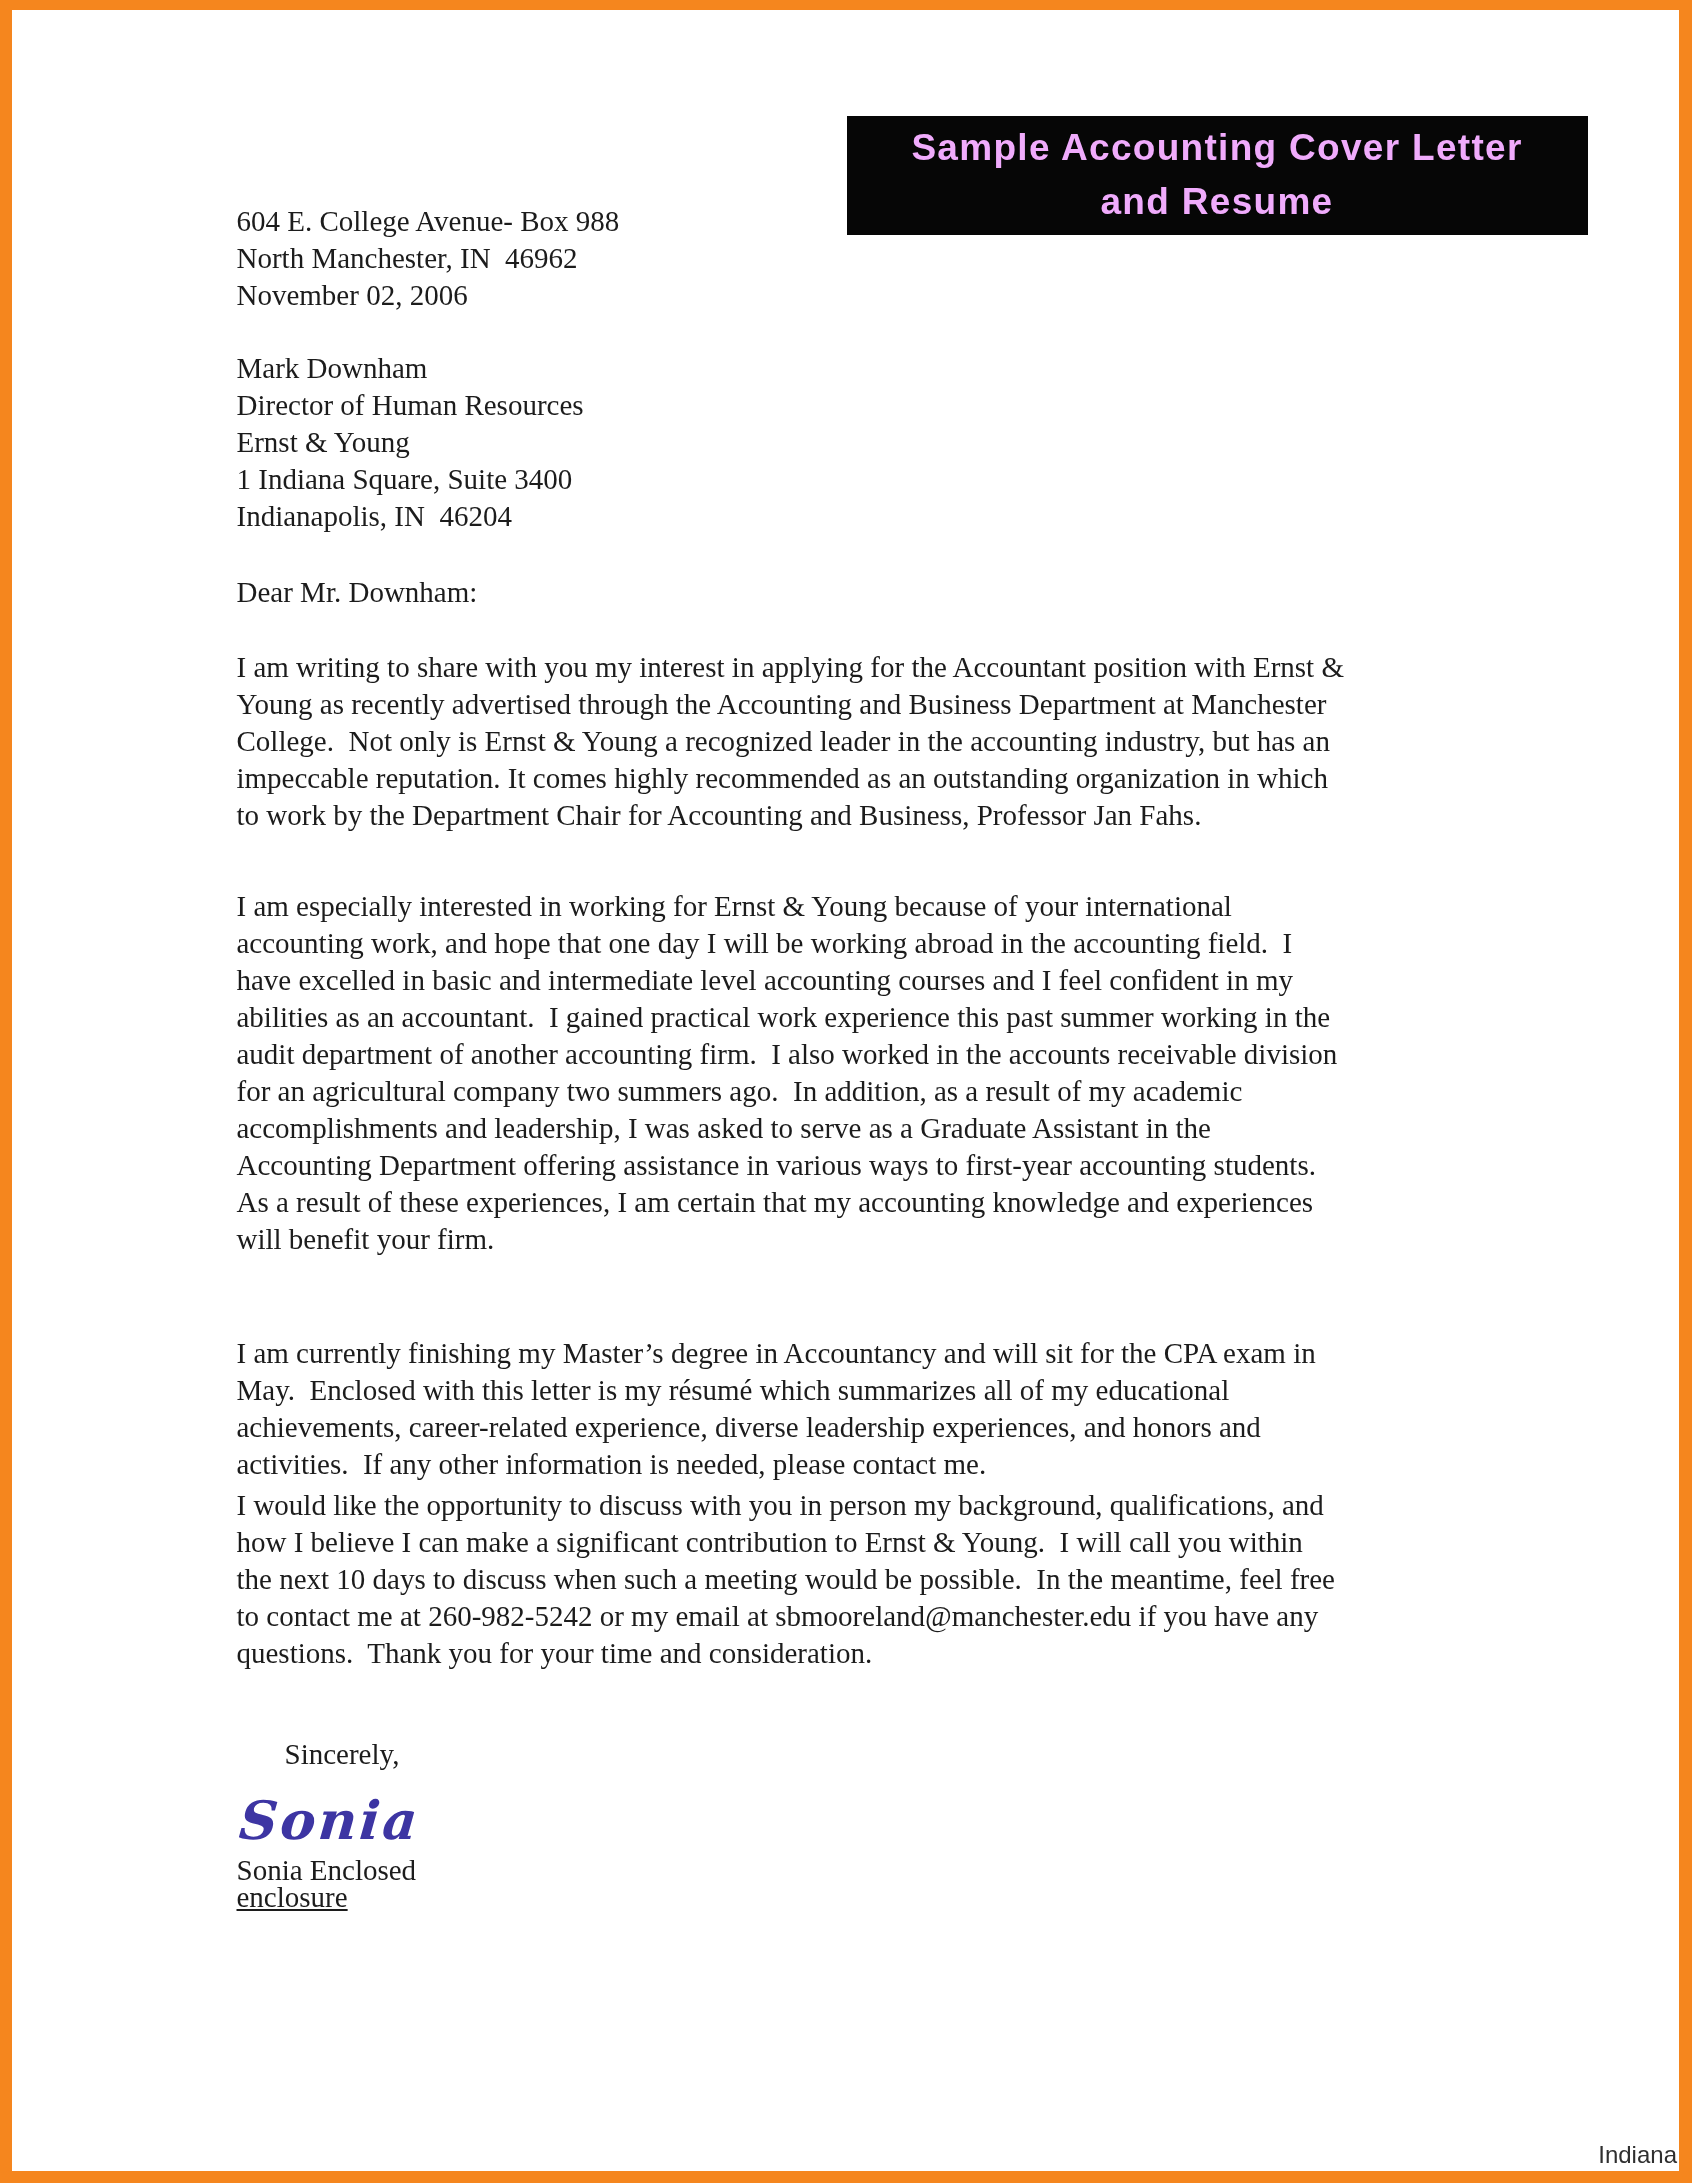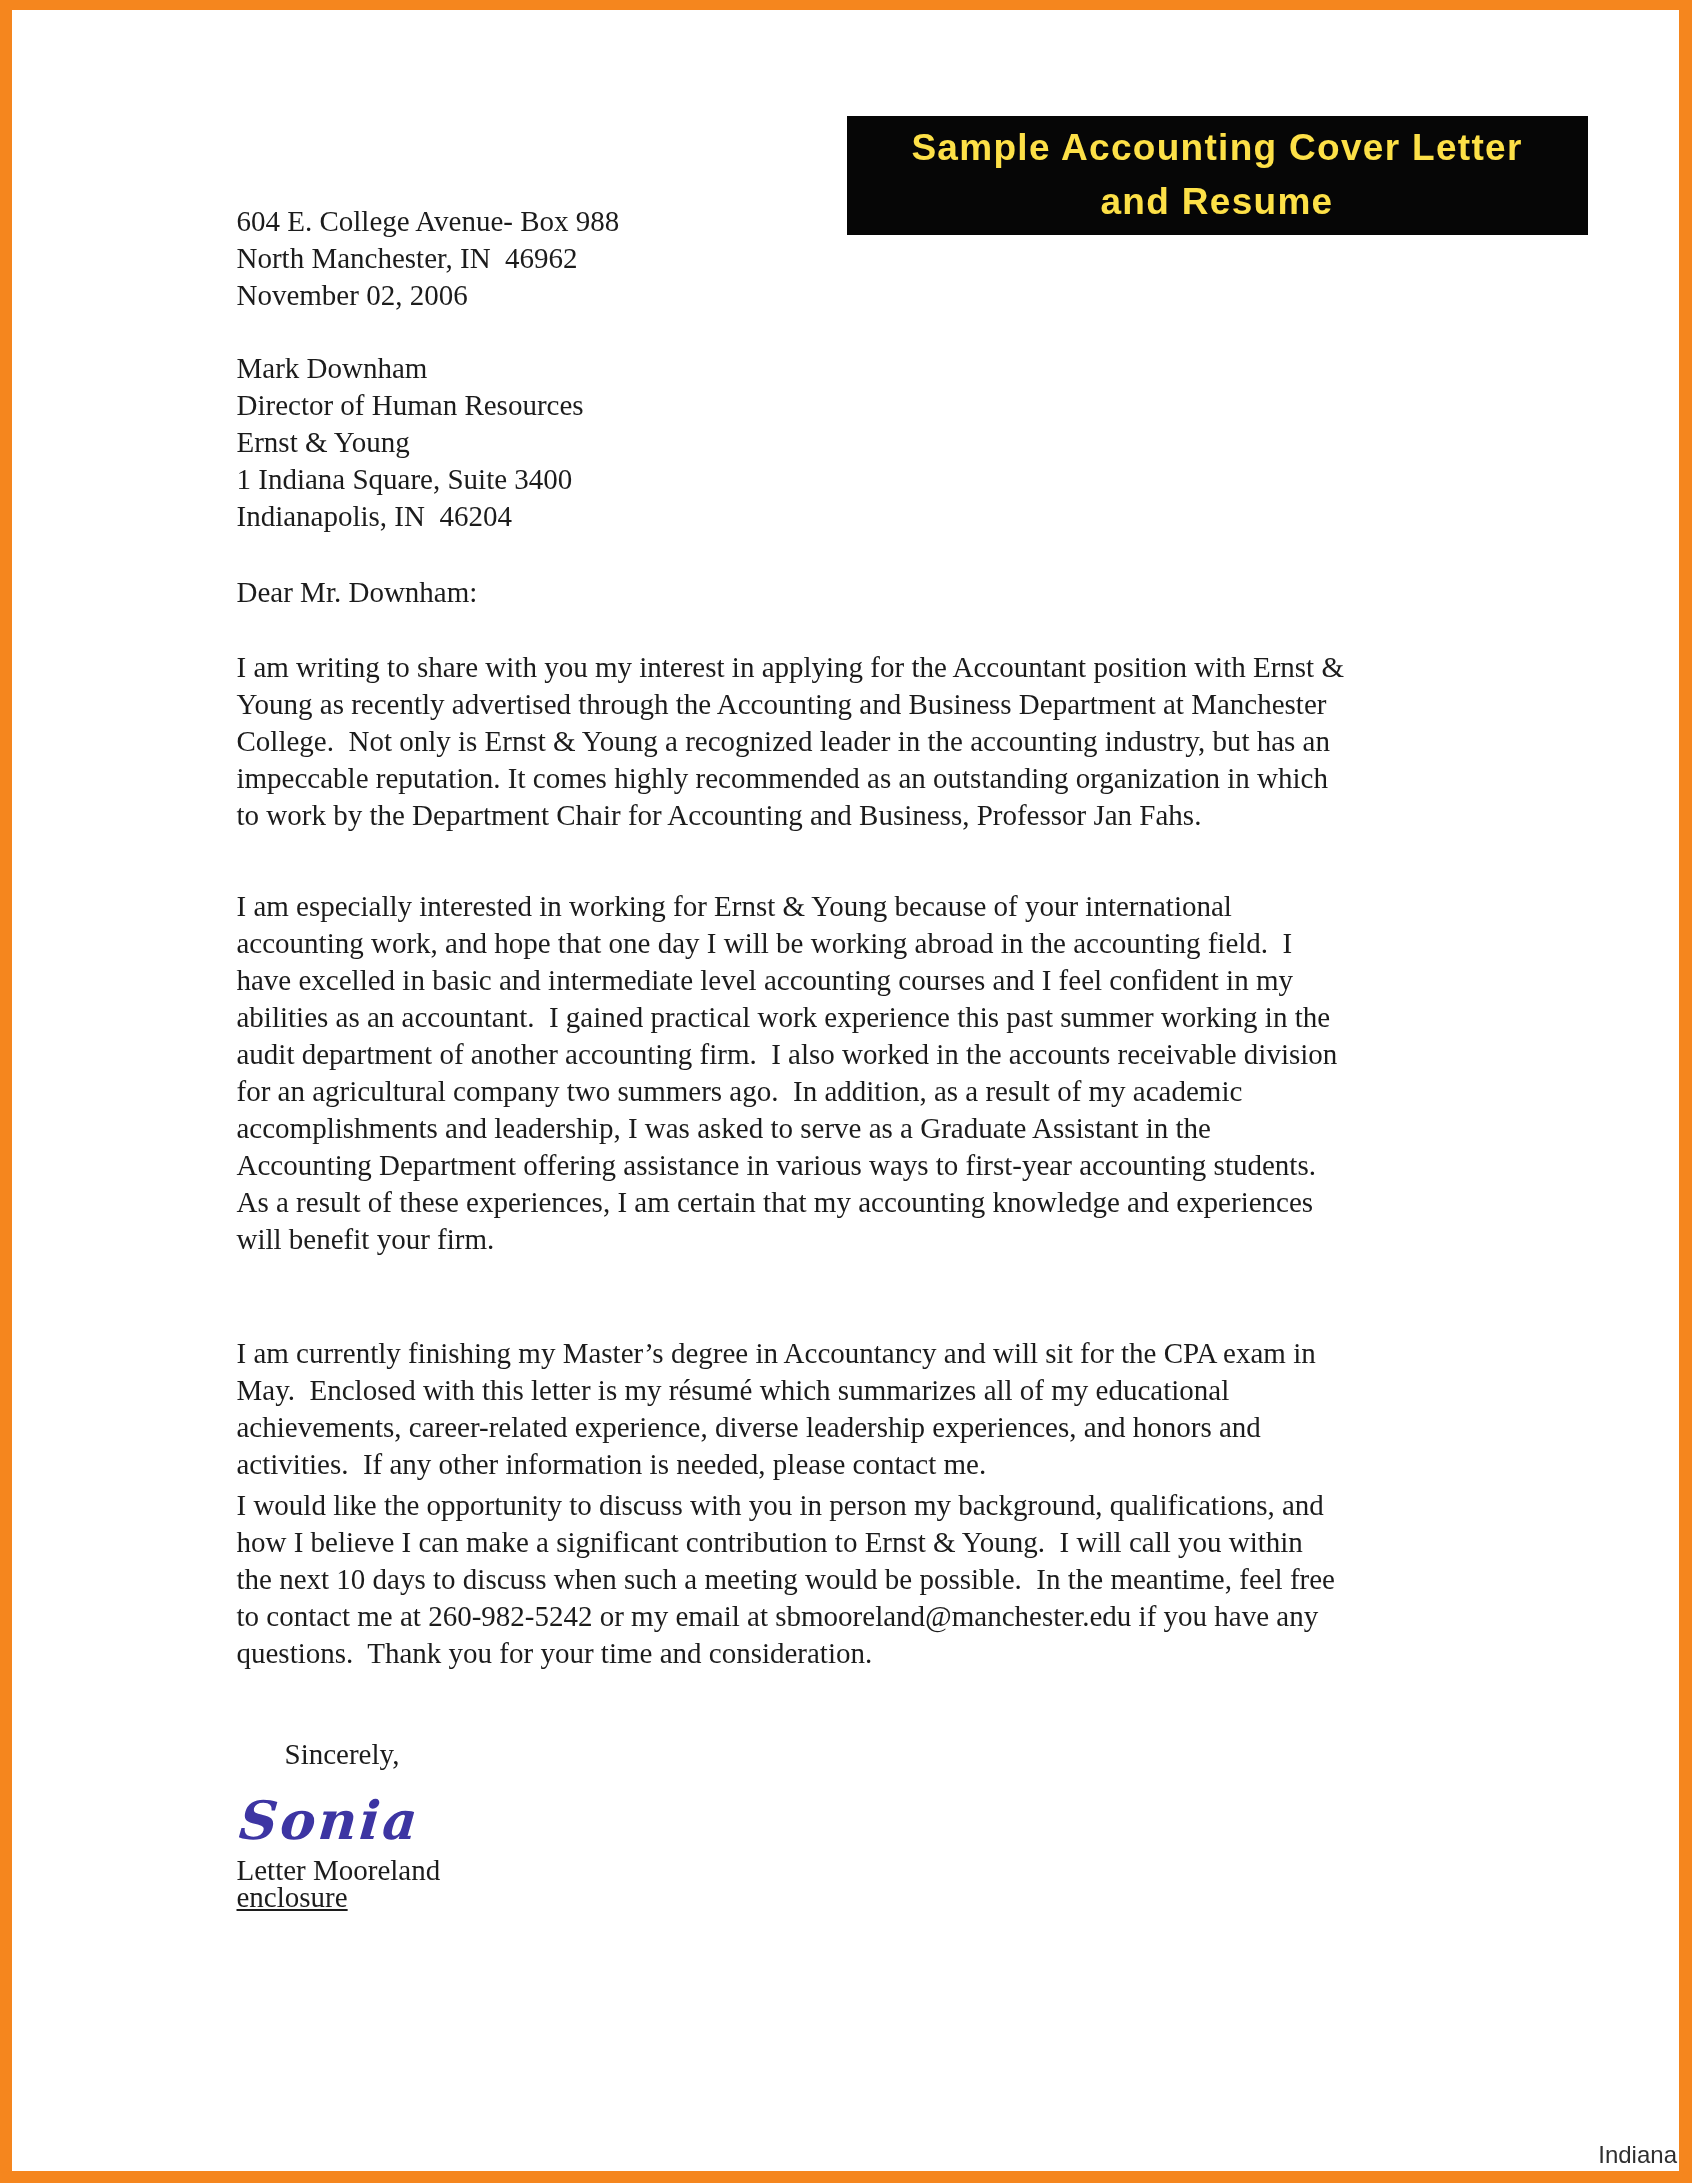--- a/index.html
+++ b/index.html
@@ -35,21 +35,21 @@
     background: #ffffff;
   }
   
   .banner {
     position: absolute;
     left: 834px;   
     top: 105px;    
     width: 741px;
     height: 119px;
     background: #060606;
-    color: #fde047;
+    color: #f0abfc;
     font-family: "Liberation Sans", sans-serif;
     font-weight: 700;
     font-size: 37px;
     line-height: 54px;
     letter-spacing: 1.3px;
     text-align: center;
     display: flex;
     align-items: center;
     justify-content: center;
     white-space: pre-line;
@@ -153,21 +153,21 @@
       <div class="block blk-p4">I would like the opportunity to discuss with you in person my background, qualifications, and
 how I believe I can make a significant contribution to Ernst &amp; Young.  I will call you within
 the next 10 days to discuss when such a meeting would be possible.  In the meantime, feel free
 to contact me at 260-982-5242 or my email at sbmooreland@manchester.edu if you have any
 questions.  Thank you for your time and consideration.</div>
 
       <div class="block blk-signoff">Sincerely,</div>
 
       <div class="block blk-signature">Sonia</div>
 
-      <div class="block blk-typedname">Letter Mooreland</div>
+      <div class="block blk-typedname">Sonia Enclosed</div>
 
       <div class="block blk-enclosure">enclosure</div>
 
     </div>
   </div>
 
   <div class="corner-label">Indiana</div>
 
   <div class="frame"></div>
 

